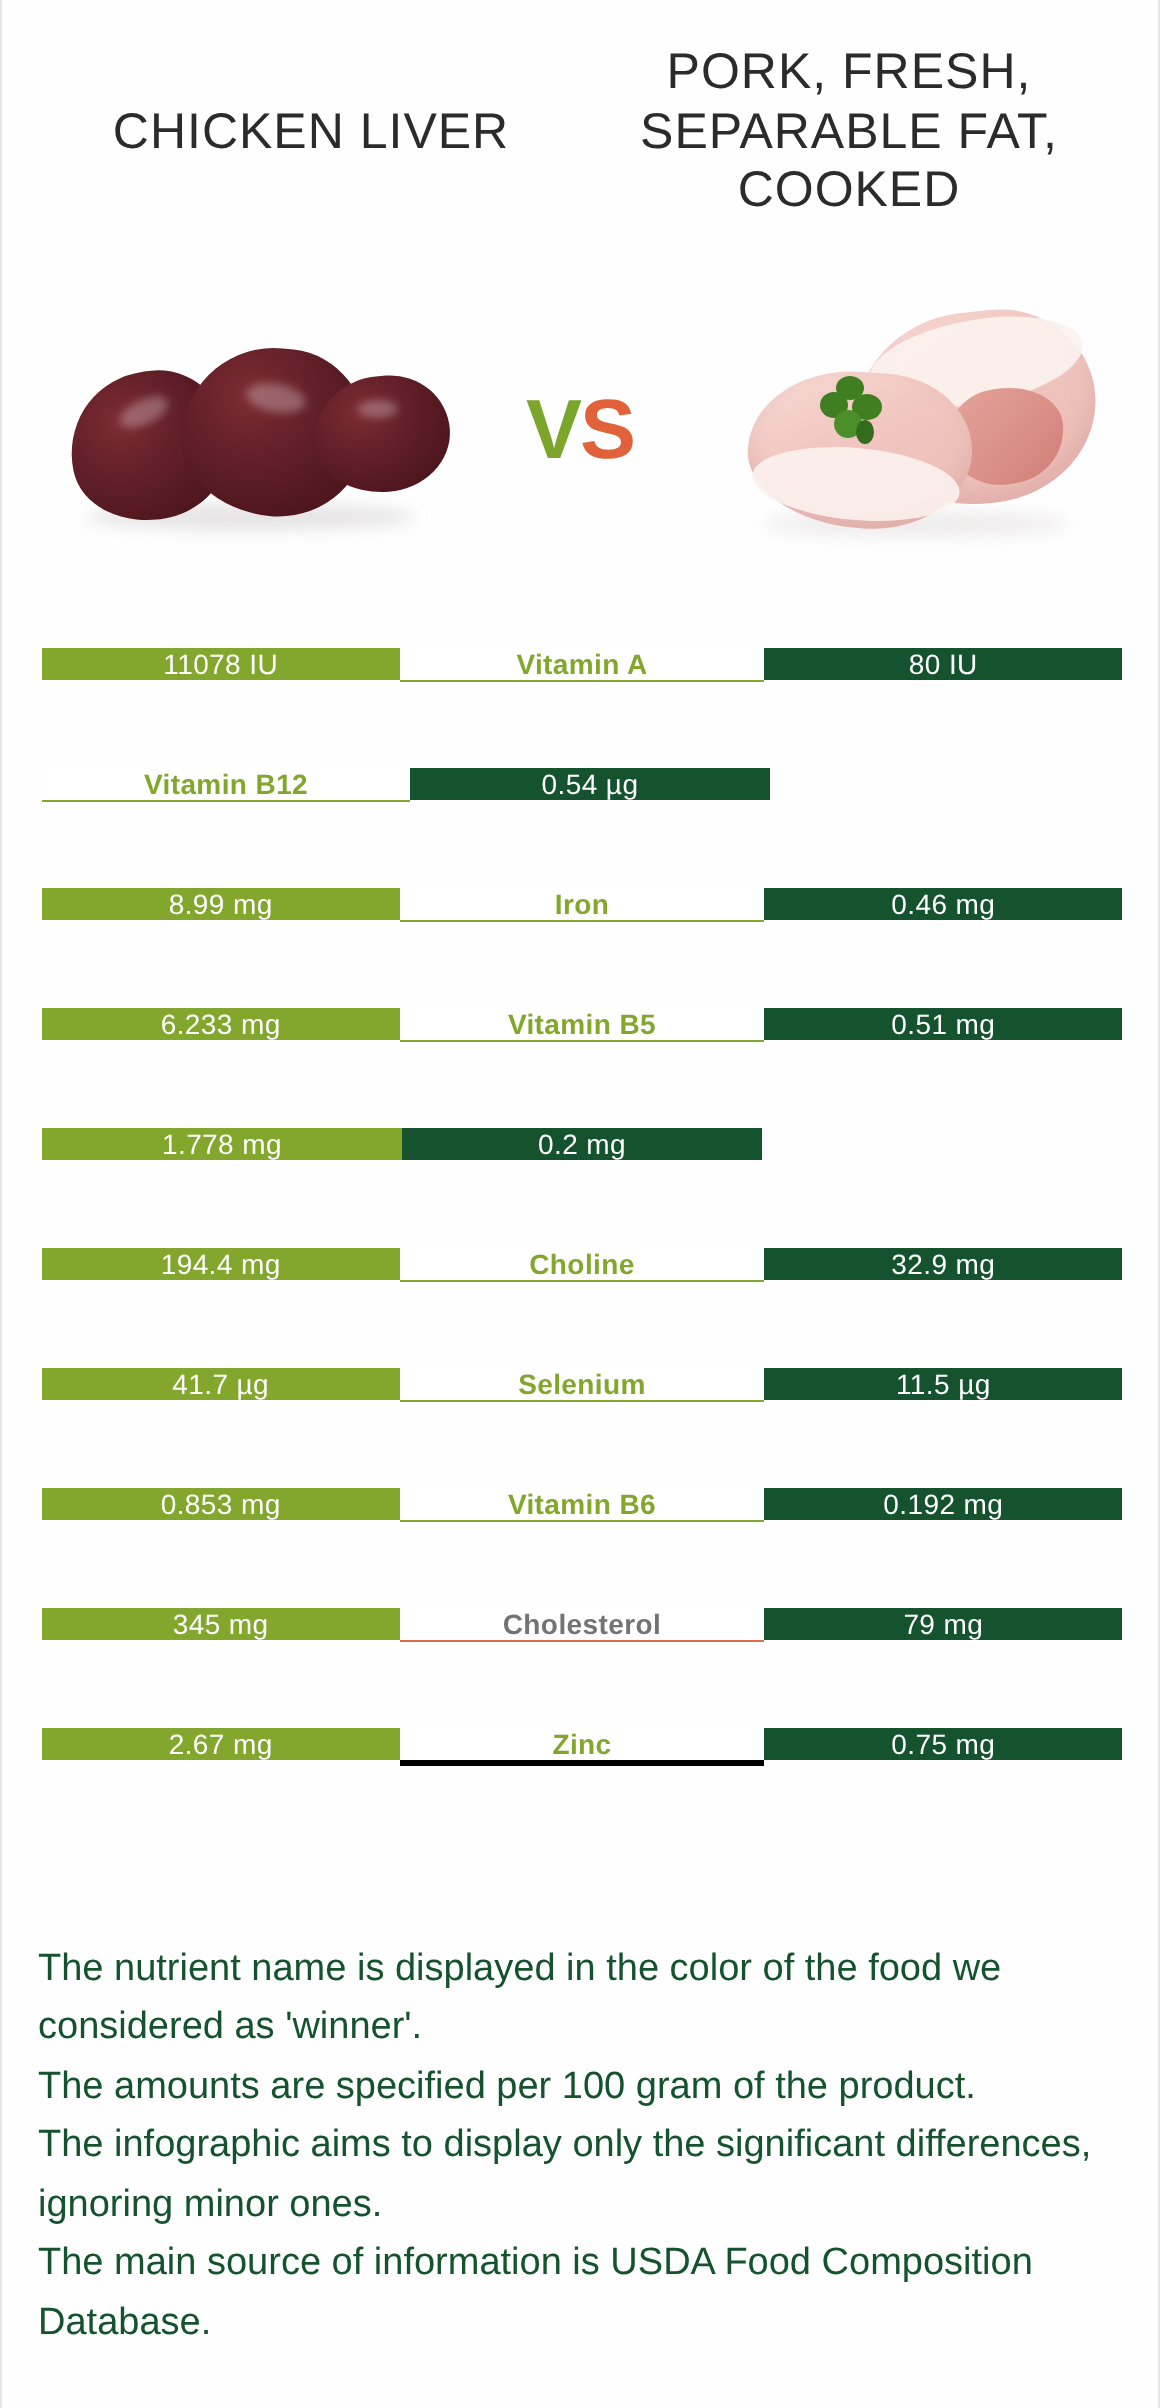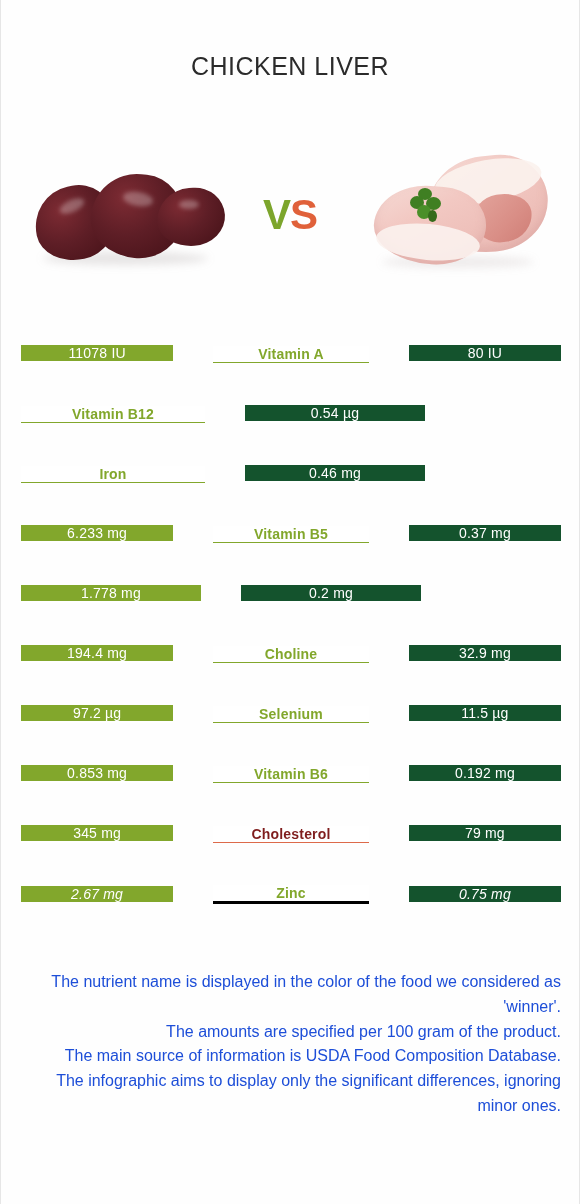--- a/index.html
+++ b/index.html
@@ -134,22 +134,21 @@
 
   
   .table {
     margin: 14px 20px 0 20px;
     width: 540px;
     position: relative;
   }
   .row {
     display: flex;
     height: 60px;
-    align-items: center;
-    gap: 40px;
+    align-items: flex-start;
   }
   .cell {
     display: flex;
     align-items: center;
     justify-content: center;
     font-size: 14px;
     letter-spacing: .2px;
   }
   .cell.left {
     width: 180px;
@@ -157,49 +156,50 @@
     color: #ffffff;
     border-bottom: 2px solid #ffffff;
   }
   .cell.mid {
     width: 184px;
     background: #ffffff;
     font-weight: 700;
     color: #82a72c;
     border-bottom: 1px solid #82a72c;
   }
-  .cell.mid.loser-label { color: #7f1d1d; border-bottom-color: #dd6a4a; }
+  .cell.mid.loser-label { color: #737373; border-bottom-color: #dd6a4a; }
   .cell.right {
     width: 180px;
     background: #14532d;
     color: #ffffff;
     border-bottom: 2px solid #ffffff;
   }
   .row:last-child .cell.left,
-  .row:last-child .cell.right { border-bottom: none; font-style: italic; }
+  .row:last-child .cell.right { border-bottom: none; }
   .row:last-child .cell.mid { border-bottom: 3px solid #000000; }
 
   
   .footer {
     margin-top: 46px;
     padding: 0 18px;
-    text-align: right;
-    font-size: 16px;
+    text-align: left;
+    font-size: 19px;
     line-height: 1.55;
-    color: #1d4ed8;
+    color: #14532d;
   }
   .footer p { margin: 0; }
 </style>
 </head>
 <body>
 
 <div class="page">
 
   <div class="header">
     <div class="title left">Chicken Liver</div>
+    <div class="title right">Pork, Fresh, Separable Fat, Cooked</div>
   </div>
 
   <div class="visual">
 
     <div class="food">
       <div class="liver">
         <div class="shadow"></div>
         <div class="lobe l1"></div>
         <div class="lobe l2"></div>
         <div class="lobe l3"></div>
@@ -237,39 +237,40 @@
       <div class="row">
         <div class="cell left">11078 IU</div>
         <div class="cell mid">Vitamin A</div>
         <div class="cell right">80 IU</div>
       </div>
       <div class="row">
         <div class="cell mid">Vitamin B12</div>
         <div class="cell right">0.54 µg</div>
       </div>
       <div class="row">
+        <div class="cell left">8.99 mg</div>
         <div class="cell mid">Iron</div>
         <div class="cell right">0.46 mg</div>
       </div>
       <div class="row">
         <div class="cell left">6.233 mg</div>
         <div class="cell mid">Vitamin B5</div>
-        <div class="cell right">0.37 mg</div>
+        <div class="cell right">0.51 mg</div>
       </div>
       <div class="row">
         <div class="cell left">1.778 mg</div>
         <div class="cell right">0.2 mg</div>
       </div>
       <div class="row">
         <div class="cell left">194.4 mg</div>
         <div class="cell mid">Choline</div>
         <div class="cell right">32.9 mg</div>
       </div>
       <div class="row">
-        <div class="cell left">97.2 µg</div>
+        <div class="cell left">41.7 µg</div>
         <div class="cell mid">Selenium</div>
         <div class="cell right">11.5 µg</div>
       </div>
       <div class="row">
         <div class="cell left">0.853 mg</div>
         <div class="cell mid">Vitamin B6</div>
         <div class="cell right">0.192 mg</div>
       </div>
       <div class="row">
         <div class="cell left">345 mg</div>
@@ -279,17 +280,17 @@
       <div class="row">
         <div class="cell left">2.67 mg</div>
         <div class="cell mid">Zinc</div>
         <div class="cell right">0.75 mg</div>
       </div>
     </div>
 
   <div class="footer" id="footer-notes">
       <p>The nutrient name is displayed in the color of the food we considered as 'winner'.</p>
       <p>The amounts are specified per 100 gram of the product.</p>
+      <p>The infographic aims to display only the significant differences, ignoring minor ones.</p>
       <p>The main source of information is USDA Food Composition Database.</p>
-      <p>The infographic aims to display only the significant differences, ignoring minor ones.</p>
     </div>
 
 </div>
 
 </body></html>

